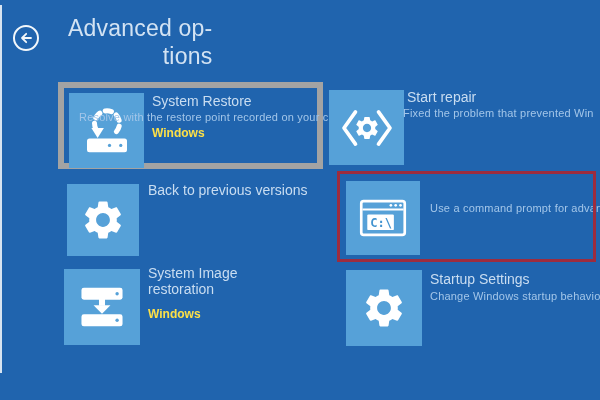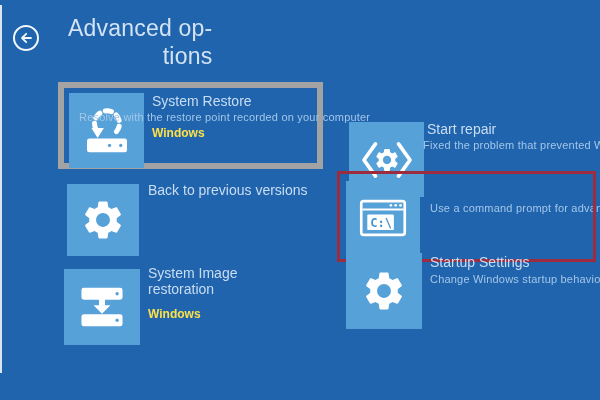--- a/index.html
+++ b/index.html
@@ -57,21 +57,21 @@
       <rect x="8" y="30" width="32" height="11" rx="2" fill="#ffffff"></rect>
       <circle cx="26" cy="35.5" r="1.3" fill="#56a1d8"></circle>
       <circle cx="35" cy="35.5" r="1.3" fill="#56a1d8"></circle>
     </svg>
   </div>
   <div class="ttl" style="left:88px;top:5px;">System Restore</div>
   <div class="dsc" style="left:15px;top:23px;">Resolve with the restore point recorded on your computer</div>
   <div class="wnd" style="left:88px;top:38px;">Windows</div>
 </div>
 
-<div class="tile" style="left:343px;top:84px;width:257px;height:84px;margin-top:32px;">
+<div class="tile" style="left:323px;top:84px;width:257px;height:84px;">
   <div class="isq" style="left:6px;top:6px;width:75px;height:75px;">
     <svg width="56" height="46" viewBox="0 0 48 40">
       <polyline points="14,6 4,20 14,34" fill="none" stroke="#ffffff" stroke-width="3.2" stroke-linecap="round" stroke-linejoin="round"></polyline>
       <polyline points="34,6 44,20 34,34" fill="none" stroke="#ffffff" stroke-width="3.2" stroke-linecap="round" stroke-linejoin="round"></polyline>
       <g transform="translate(12,8)">
         <path fill="#ffffff" fill-rule="evenodd" d="M19.14,12.94c0.04-0.3,0.06-0.61,0.06-0.94c0-0.32-0.02-0.64-0.07-0.94l2.03-1.58c0.18-0.14,0.23-0.41,0.12-0.61l-1.92-3.32c-0.12-0.22-0.37-0.29-0.59-0.22l-2.39,0.96c-0.5-0.38-1.03-0.7-1.62-0.94L14.4,2.81c-0.04-0.24-0.24-0.41-0.48-0.41h-3.84c-0.24,0-0.43,0.17-0.47,0.41L9.25,5.35C8.66,5.59,8.12,5.92,7.63,6.29L5.24,5.33c-0.22-0.08-0.47,0-0.59,0.22L2.74,8.87C2.62,9.08,2.66,9.34,2.86,9.48l2.03,1.58C4.84,11.36,4.8,11.69,4.8,12s0.02,0.64,0.07,0.94l-2.03,1.58c-0.18,0.14-0.23,0.41-0.12,0.61l1.92,3.32c0.12,0.22,0.37,0.29,0.59,0.22l2.39-0.96c0.5,0.38,1.03,0.7,1.62,0.94l0.36,2.54c0.05,0.24,0.24,0.41,0.48,0.41h3.84c0.24,0,0.44-0.17,0.47-0.41l0.36-2.54c0.59-0.24,1.13-0.56,1.62-0.94l2.39,0.96c0.22,0.08,0.47,0,0.59-0.22l1.92-3.32c0.12-0.22,0.07-0.47-0.12-0.61L19.14,12.94z M12,15.6c-1.98,0-3.6-1.62-3.6-3.6s1.62-3.6,3.6-3.6s3.6,1.62,3.6,3.6S13.98,15.6,12,15.6z"></path>
       </g>
     </svg>
   </div>
   <div class="ttl" style="left:84px;top:5px;">Start repair</div>
@@ -112,21 +112,21 @@
       <rect x="21.5" y="17" width="5" height="6" fill="#ffffff"></rect>
       <polygon points="17,22.5 31,22.5 24,29.5" fill="#ffffff"></polygon>
       <rect x="7" y="30" width="34" height="10" rx="2" fill="#ffffff"></rect>
       <circle cx="36.5" cy="35" r="1.4" fill="#56a1d8"></circle>
     </svg>
   </div>
   <div class="ttl wrap" style="left:88px;top:1px;width:112px;">System Image restoration</div>
   <div class="wnd" style="left:88px;top:43px;">Windows</div>
 </div>
 
-<div class="tile" style="left:343px;top:249px;width:257px;height:84px;">
+<div class="tile" style="left:343px;top:266px;width:257px;height:84px;">
   <div class="isq" style="left:3px;top:4px;width:76px;height:76px;">
     <svg width="46" height="46" viewBox="0 0 24 24">
       <path fill="#ffffff" fill-rule="evenodd" d="M19.14,12.94c0.04-0.3,0.06-0.61,0.06-0.94c0-0.32-0.02-0.64-0.07-0.94l2.03-1.58c0.18-0.14,0.23-0.41,0.12-0.61l-1.92-3.32c-0.12-0.22-0.37-0.29-0.59-0.22l-2.39,0.96c-0.5-0.38-1.03-0.7-1.62-0.94L14.4,2.81c-0.04-0.24-0.24-0.41-0.48-0.41h-3.84c-0.24,0-0.43,0.17-0.47,0.41L9.25,5.35C8.66,5.59,8.12,5.92,7.63,6.29L5.24,5.33c-0.22-0.08-0.47,0-0.59,0.22L2.74,8.87C2.62,9.08,2.66,9.34,2.86,9.48l2.03,1.58C4.84,11.36,4.8,11.69,4.8,12s0.02,0.64,0.07,0.94l-2.03,1.58c-0.18,0.14-0.23,0.41-0.12,0.61l1.92,3.32c0.12,0.22,0.37,0.29,0.59,0.22l2.39-0.96c0.5,0.38,1.03,0.7,1.62,0.94l0.36,2.54c0.05,0.24,0.24,0.41,0.48,0.41h3.84c0.24,0,0.44-0.17,0.47-0.41l0.36-2.54c0.59-0.24,1.13-0.56,1.62-0.94l2.39,0.96c0.22,0.08,0.47,0,0.59-0.22l1.92-3.32c0.12-0.22,0.07-0.47-0.12-0.61L19.14,12.94z M12,15.6c-1.98,0-3.6-1.62-3.6-3.6s1.62-3.6,3.6-3.6s3.6,1.62,3.6,3.6S13.98,15.6,12,15.6z"></path>
     </svg>
   </div>
   <div class="ttl" style="left:87px;top:5px;">Startup Settings</div>
   <div class="dsc" style="left:87px;top:24px;">Change Windows startup behavior</div>
 </div>
 
 </body></html>

